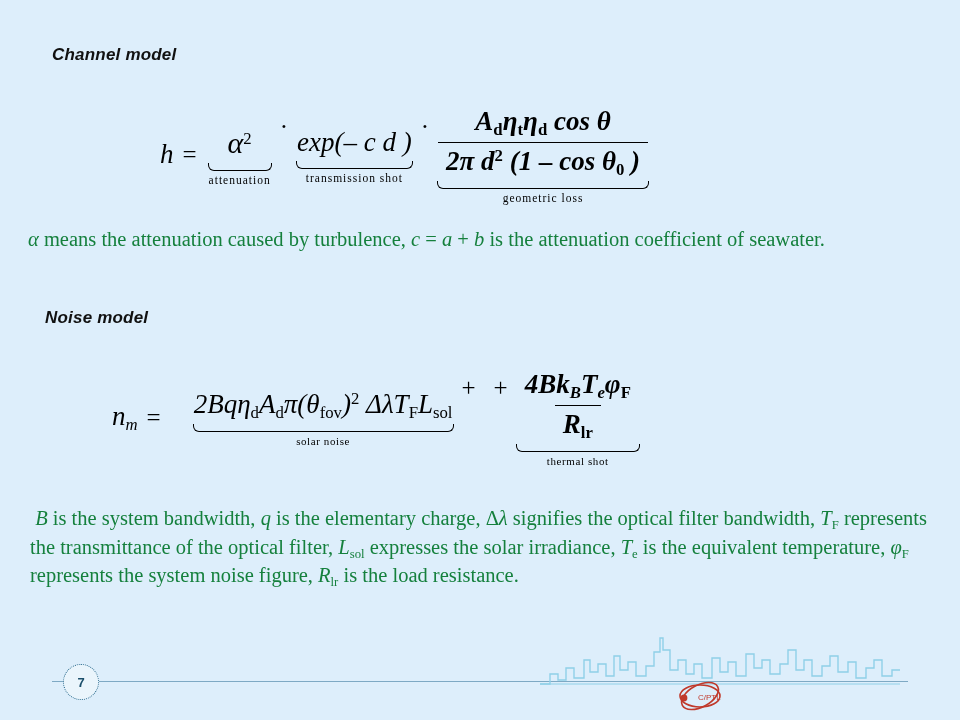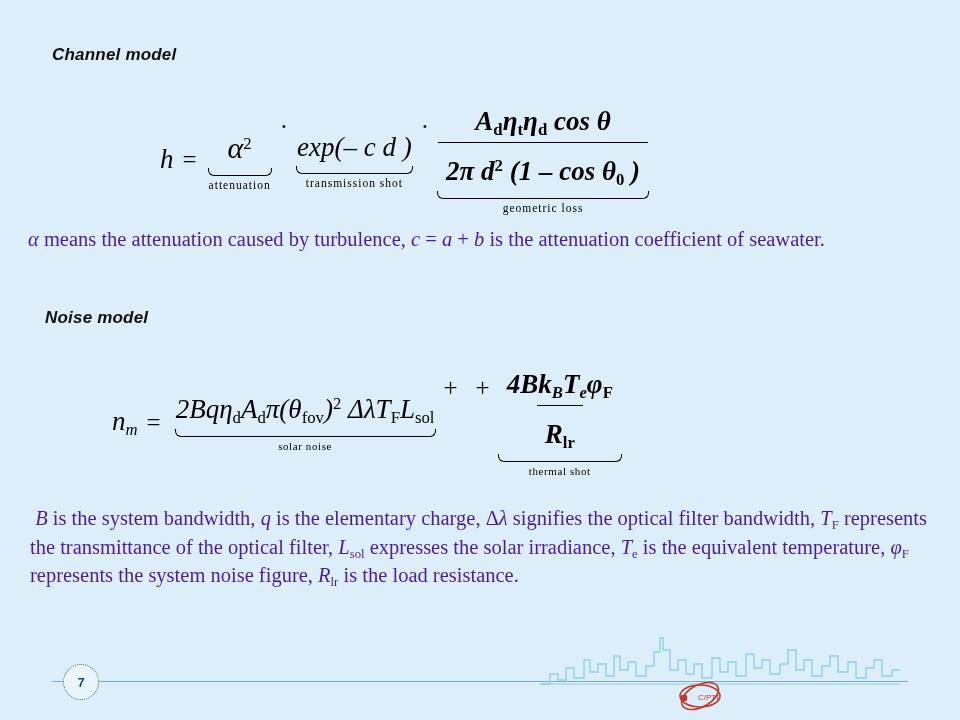--- a/index.html
+++ b/index.html
@@ -109,30 +109,30 @@
     align-items: center;
     vertical-align: middle;
     font-weight: bold;
   }
   .frac .num {
     padding: 0 8px 2px 8px;
     line-height: 1.2;
   }
   .frac .den {
     border-top: 1.6px solid #000;
-    padding: 12px 8px 0 8px;
+    padding: 2px 8px 0 8px;
     line-height: 1.25;
   }
 
   
   .para {
     position: absolute;
     font-family: "Liberation Serif", serif;
     font-size: 20.5px;
-    color: #4c1d95;
+    color: #15803d;
     line-height: 1.34;
   }
   #para-channel { left: 28px; top: 226px; width: 916px; }
   #para-noise   { left: 30px; top: 505px; width: 920px; }
 
   
   #eq-noise {
     left: 112px;
     top: 368px;
     font-size: 27px;
@@ -235,21 +235,21 @@
   <div class="section-title" id="noise-title">Noise model</div>
 
   <div class="equation" id="eq-noise">
     <div class="eq-row">
       <span class="math-i">
         
         n<span class="sub-i">m</span>
       </span>
       <span class="op">=</span>
 
-      <span class="brace-group" style="margin-left:6px;">
+      <span class="brace-group" style="margin-left:24px;">
         <span class="brace-term math-i">
           
           2Bqη<span class="sub">d</span>A<span class="sub">d</span>π(θ<span class="sub">fov</span>)<span class="sup">2</span>&nbsp;ΔλT<span class="sub">F</span>L<span class="sub">sol</span>
         </span>
         <span class="brace"></span>
         <span class="brace-label">solar noise</span>
       </span>
 
       <span class="op" style="align-self:flex-start;margin-top:6px;">+</span>
 

